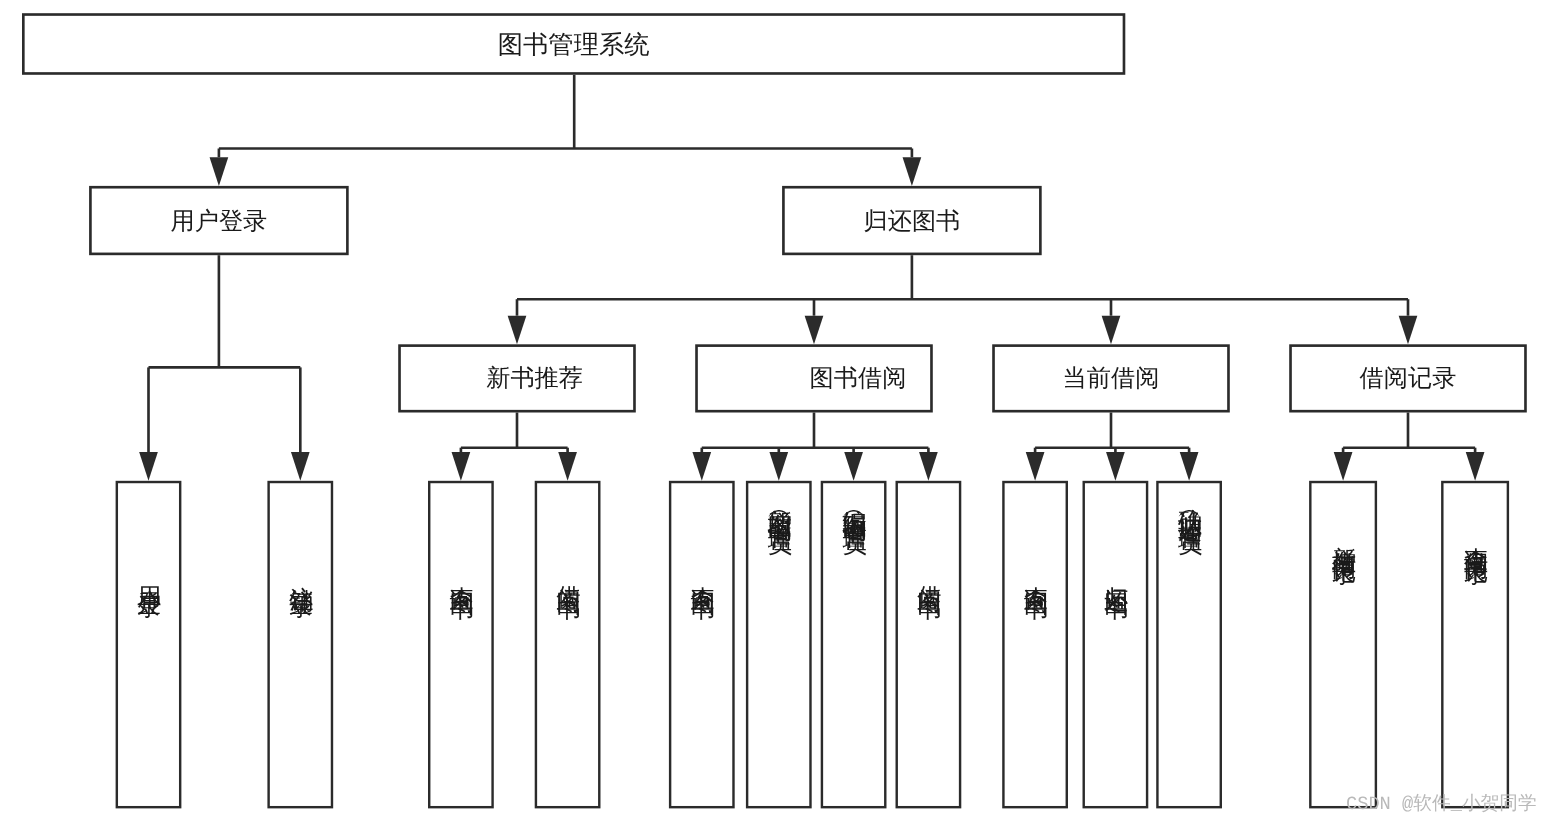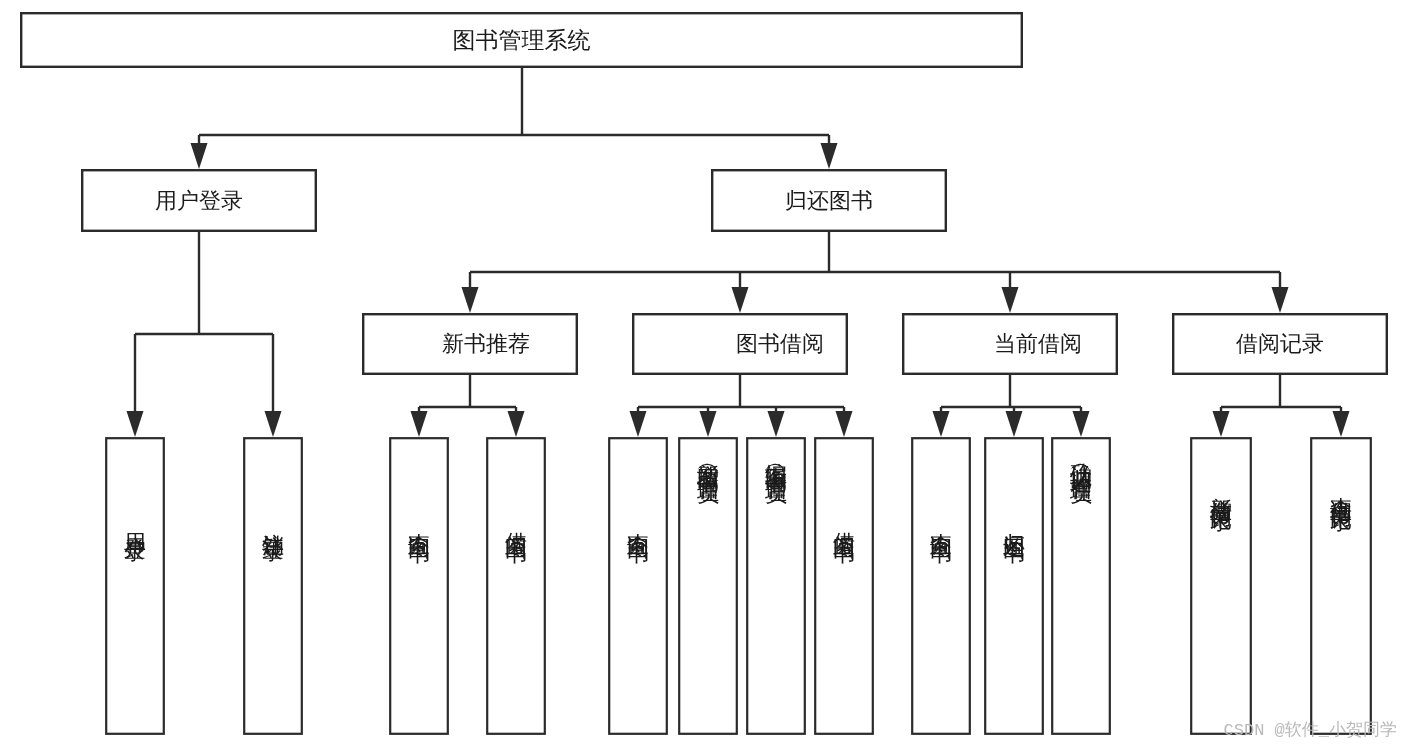--- a/index.html
+++ b/index.html
@@ -193,21 +193,21 @@
       </div>
       <div class="hlabel-wrap" style="left: 711px; top: 169px; width: 236px; height: 63px;">
         <div class="hlabel-text">归还图书</div>
       </div>
       <div class="hlabel-wrap" style="left: 362px; top: 313px; width: 248px; height: 62px;">
         <div class="hlabel-text">新书推荐</div>
       </div>
       <div class="hlabel-wrap" style="left: 632px; top: 313px; width: 216px; height: 62px; padding-left: 40px;">
         <div class="hlabel-text">图书借阅</div>
       </div>
-      <div class="hlabel-wrap" style="left: 902px; top: 313px; width: 216px; height: 62px; padding-left: 28px;">
+      <div class="hlabel-wrap" style="left: 902px; top: 313px; width: 216px; height: 62px;">
         <div class="hlabel-text">当前借阅</div>
       </div>
       <div class="hlabel-wrap" style="left: 1172px; top: 313px; width: 216px; height: 62px; border-radius: 29px;">
         <div class="hlabel-text">借阅记录</div>
       </div>
       <div class="vlabel-wrap" style="left: 105px; top: 437px; width: 60px; height: 298px; align-items: flex-start; padding-top: 78px; box-sizing: border-box;">
         <div class="vlabel-text">用户登录</div>
       </div>
       <div class="vlabel-wrap" style="left: 243px; top: 437px; width: 60px; height: 298px; align-items: flex-start; padding-top: 78px; box-sizing: border-box;">
         <div class="vlabel-text">注销登录</div>

